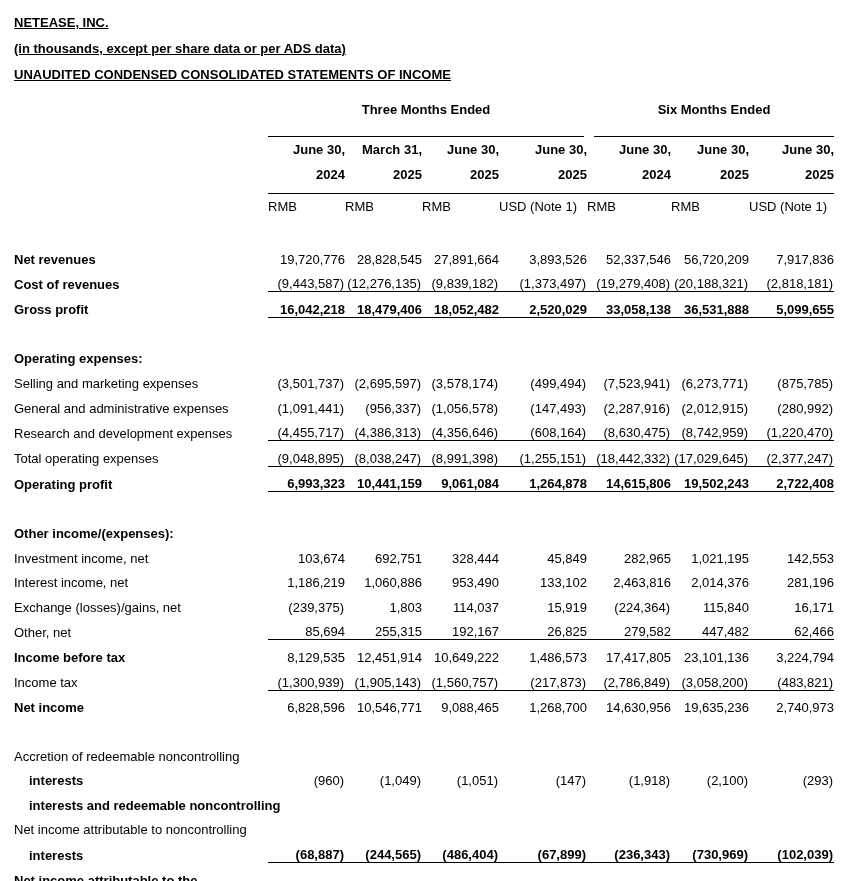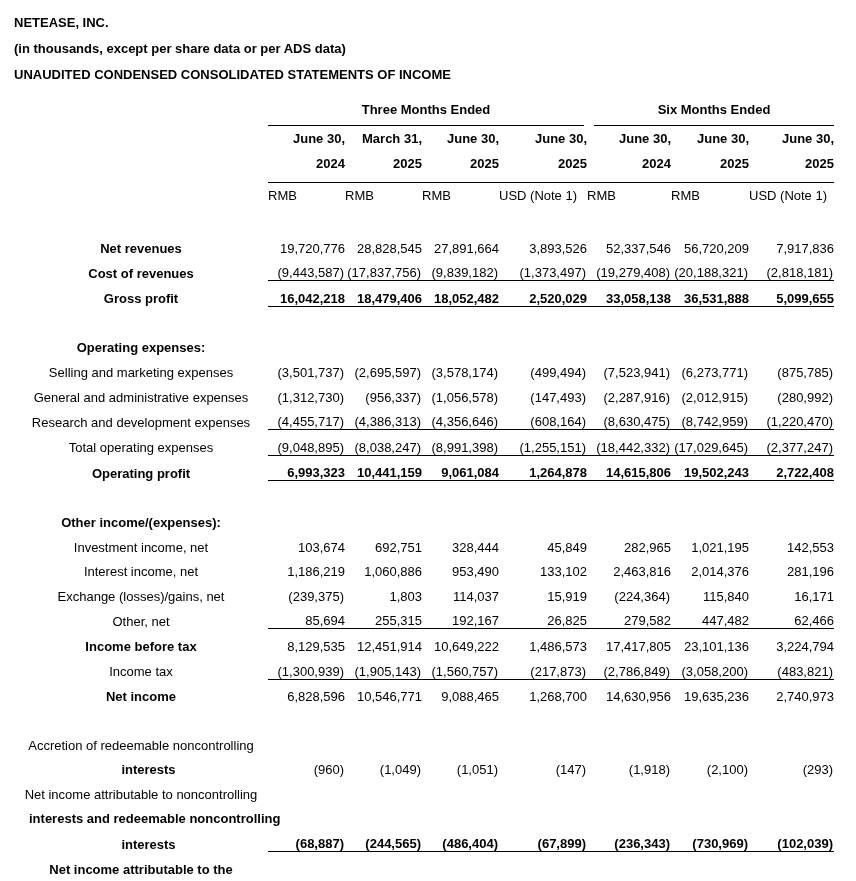--- a/index.html
+++ b/index.html
@@ -2,38 +2,38 @@
 <html><head>
 <meta charset="utf-8">
 <style>
   html,body{margin:0;padding:0;background:#fff;}
   body{
     width:856px;height:881px;overflow:hidden;
     font-family:"Liberation Sans",sans-serif;
     font-size:13px;color:#000;
   }
   .doc{padding:10px 0 0 14px;}
-  .doc-header div{font-weight:bold;line-height:26px;white-space:nowrap;}
+  .doc-header div{font-weight:bold;line-height:26px;white-space:nowrap;text-decoration:underline;}
   table.dtbl{
     border-collapse:collapse;table-layout:fixed;width:820px;margin-top:14px;
   }
   table.dtbl td{padding:0;vertical-align:bottom;overflow:visible;white-space:nowrap;}
   
   tr.grouprow td{vertical-align:bottom;height:22px;}
-  .grp{font-weight:bold;text-align:center;border-bottom:1px solid #000;padding-bottom:8px;}
+  .grp{font-weight:bold;text-align:center;border-bottom:1px solid #000;padding-bottom:19px;}
   .grp.g3{margin-right:3px;}
   .grp.g6{margin-left:7px;}
   tr.dates td{height:25px;text-align:right;font-weight:bold;vertical-align:middle;}
   tr.yr td:not(.lbl){border-bottom:1px solid #000;}
   tr.yr td{padding-bottom:6px;}
   tr.curr td{height:25px;text-align:left;vertical-align:middle;margin-top:42px;}
   tr.headspacer td{height:23px;}
   
   tbody td{height:24.6px;}
-  td.lbl{text-align:center;padding-right:4px;}
+  td.lbl{text-align:left;padding-right:4px;}
   td.lbl.b{font-weight:bold;}
   td.lbl.ind{padding-left:15px;font-weight:bold;}
   td.val{text-align:right;padding-right:5px;padding-bottom:4px;}
   td.val.neg{padding-right:1px;}
   tr.bt td.val{border-top:1px solid #000;}
   tr.bb td.val{border-bottom:1px solid #000;font-weight:bold;}
   tr.bdb td.val{border-bottom:5px double #000;}
   tr.spacer td{height:24px;}
 </style>
 </head>
@@ -108,21 +108,21 @@
           <td class="val">28,828,545</td>
           <td class="val">27,891,664</td>
           <td class="val">3,893,526</td>
           <td class="val">52,337,546</td>
           <td class="val">56,720,209</td>
           <td class="val">7,917,836</td>
         </tr>
         <tr class="">
           <td class="lbl b">Cost of revenues</td>
           <td class="val neg">(9,443,587)</td>
-          <td class="val neg">(17,837,756)</td>
+          <td class="val neg">(12,276,135)</td>
           <td class="val neg">(9,839,182)</td>
           <td class="val neg">(1,373,497)</td>
           <td class="val neg">(19,279,408)</td>
           <td class="val neg">(20,188,321)</td>
           <td class="val neg">(2,818,181)</td>
         </tr>
         <tr class=" bt bb">
           <td class="lbl b">Gross profit</td>
           <td class="val">16,042,218</td>
           <td class="val">18,479,406</td>
@@ -150,21 +150,21 @@
           <td class="val neg">(3,501,737)</td>
           <td class="val neg">(2,695,597)</td>
           <td class="val neg">(3,578,174)</td>
           <td class="val neg">(499,494)</td>
           <td class="val neg">(7,523,941)</td>
           <td class="val neg">(6,273,771)</td>
           <td class="val neg">(875,785)</td>
         </tr>
         <tr class="">
           <td class="lbl">General and administrative expenses</td>
-          <td class="val neg">(1,312,730)</td>
+          <td class="val neg">(1,091,441)</td>
           <td class="val neg">(956,337)</td>
           <td class="val neg">(1,056,578)</td>
           <td class="val neg">(147,493)</td>
           <td class="val neg">(2,287,916)</td>
           <td class="val neg">(2,012,915)</td>
           <td class="val neg">(280,992)</td>
         </tr>
         <tr class="">
           <td class="lbl">Research and development expenses</td>
           <td class="val neg">(4,455,717)</td>
@@ -295,31 +295,31 @@
           <td class="lbl ind">interests</td>
           <td class="val neg">(960)</td>
           <td class="val neg">(1,049)</td>
           <td class="val neg">(1,051)</td>
           <td class="val neg">(147)</td>
           <td class="val neg">(1,918)</td>
           <td class="val neg">(2,100)</td>
           <td class="val neg">(293)</td>
         </tr>
         <tr class="">
+          <td class="lbl ind">interests and redeemable noncontrolling</td>
+          <td class="val"></td>
+          <td class="val"></td>
+          <td class="val"></td>
+          <td class="val"></td>
+          <td class="val"></td>
+          <td class="val"></td>
+          <td class="val"></td>
+        </tr>
+        <tr class="">
           <td class="lbl">Net income attributable to noncontrolling</td>
-          <td class="val"></td>
-          <td class="val"></td>
-          <td class="val"></td>
-          <td class="val"></td>
-          <td class="val"></td>
-          <td class="val"></td>
-          <td class="val"></td>
-        </tr>
-        <tr class="">
-          <td class="lbl ind">interests and redeemable noncontrolling</td>
           <td class="val"></td>
           <td class="val"></td>
           <td class="val"></td>
           <td class="val"></td>
           <td class="val"></td>
           <td class="val"></td>
           <td class="val"></td>
         </tr>
         <tr class=" bb">
           <td class="lbl ind">interests</td>

